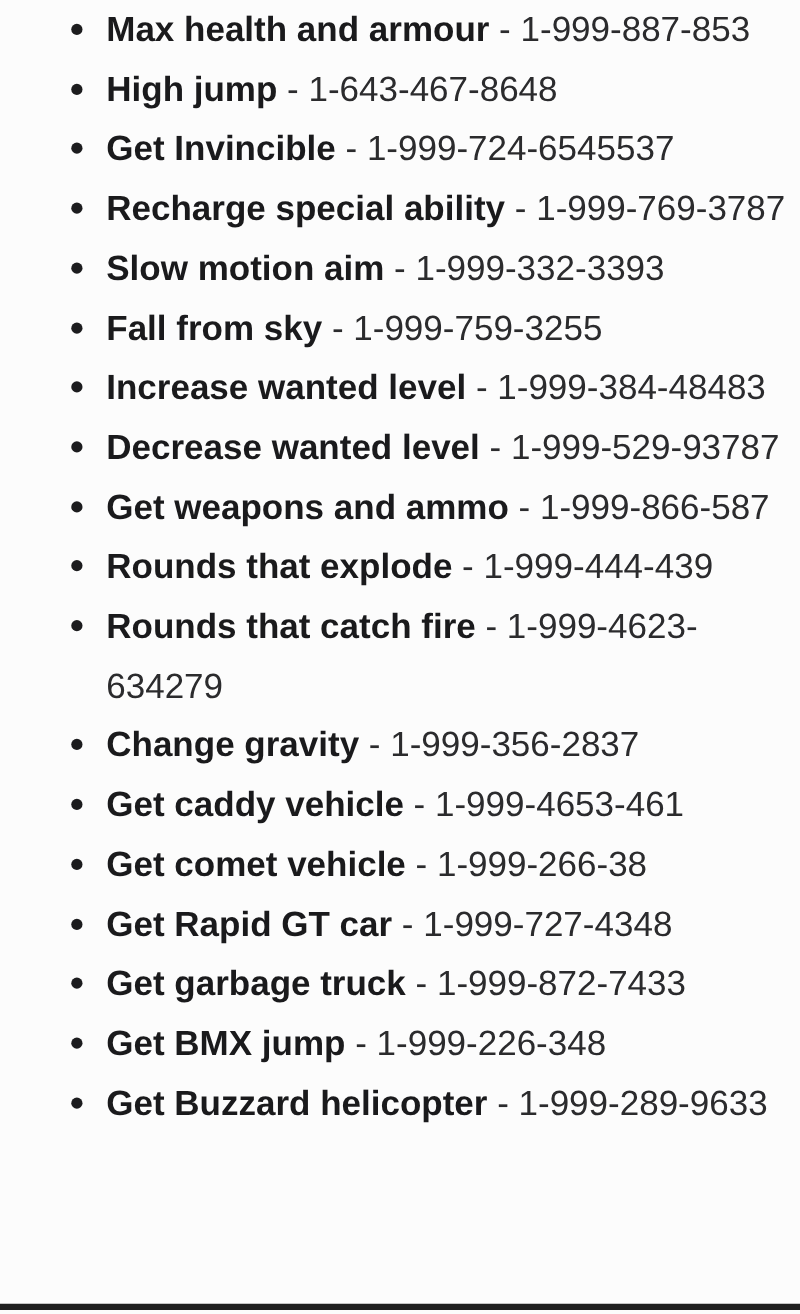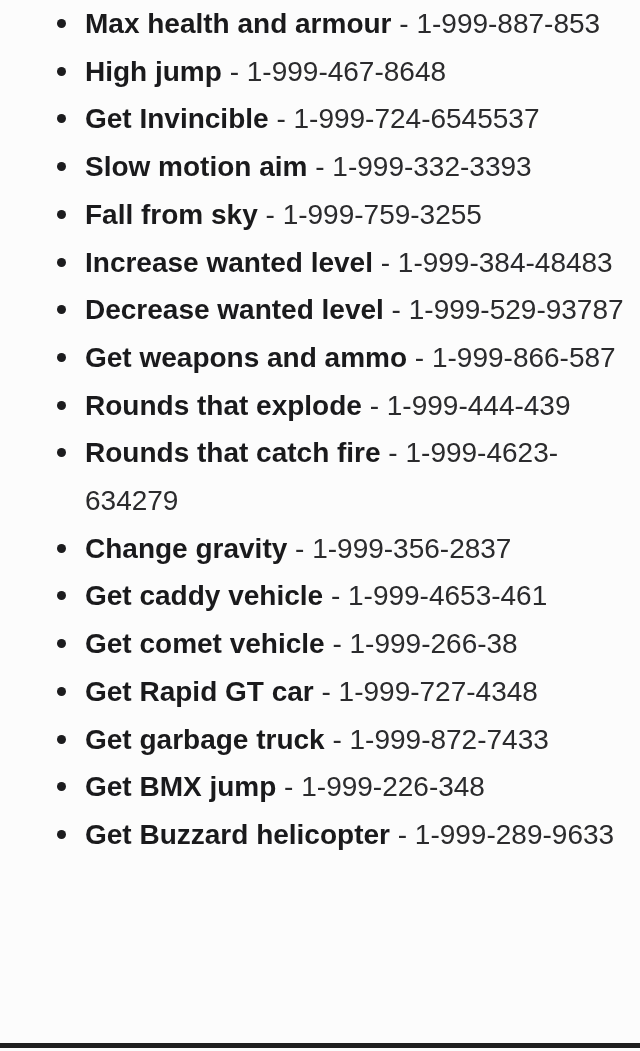--- a/index.html
+++ b/index.html
@@ -47,22 +47,23 @@
     width: 640px;
     height: 5px;
     background: #1f1f1f;
   }
 </style>
 </head>
 <body>
 
 <ul class="cheat-list" id="cheat-list">
     <li class="cheat-item"><strong>Max health and armour</strong><span> - </span><span>1-999-887-853</span></li>
-    <li class="cheat-item"><strong>High jump</strong><span> - </span><span>1-999-467-8648</span></li>
+    <li class="cheat-item"><strong>High jump</strong><span> - </span><span>1-643-467-8648</span></li>
     <li class="cheat-item"><strong>Get Invincible</strong><span> - </span><span>1-999-724-6545537</span></li>
+    <li class="cheat-item"><strong>Recharge special ability</strong><span> - </span><span>1-999-769-3787</span></li>
     <li class="cheat-item"><strong>Slow motion aim</strong><span> - </span><span>1-999-332-3393</span></li>
     <li class="cheat-item"><strong>Fall from sky</strong><span> - </span><span>1-999-759-3255</span></li>
     <li class="cheat-item"><strong>Increase wanted level</strong><span> - </span><span>1-999-384-48483</span></li>
     <li class="cheat-item"><strong>Decrease wanted level</strong><span> - </span><span>1-999-529-93787</span></li>
     <li class="cheat-item"><strong>Get weapons and ammo</strong><span> - </span><span>1-999-866-587</span></li>
     <li class="cheat-item"><strong>Rounds that explode</strong><span> - </span><span>1-999-444-439</span></li>
     <li class="cheat-item"><strong>Rounds that catch fire</strong><span> - </span><span>1-999-4623-634279</span></li>
     <li class="cheat-item"><strong>Change gravity</strong><span> - </span><span>1-999-356-2837</span></li>
     <li class="cheat-item"><strong>Get caddy vehicle</strong><span> - </span><span>1-999-4653-461</span></li>
     <li class="cheat-item"><strong>Get comet vehicle</strong><span> - </span><span>1-999-266-38</span></li>

